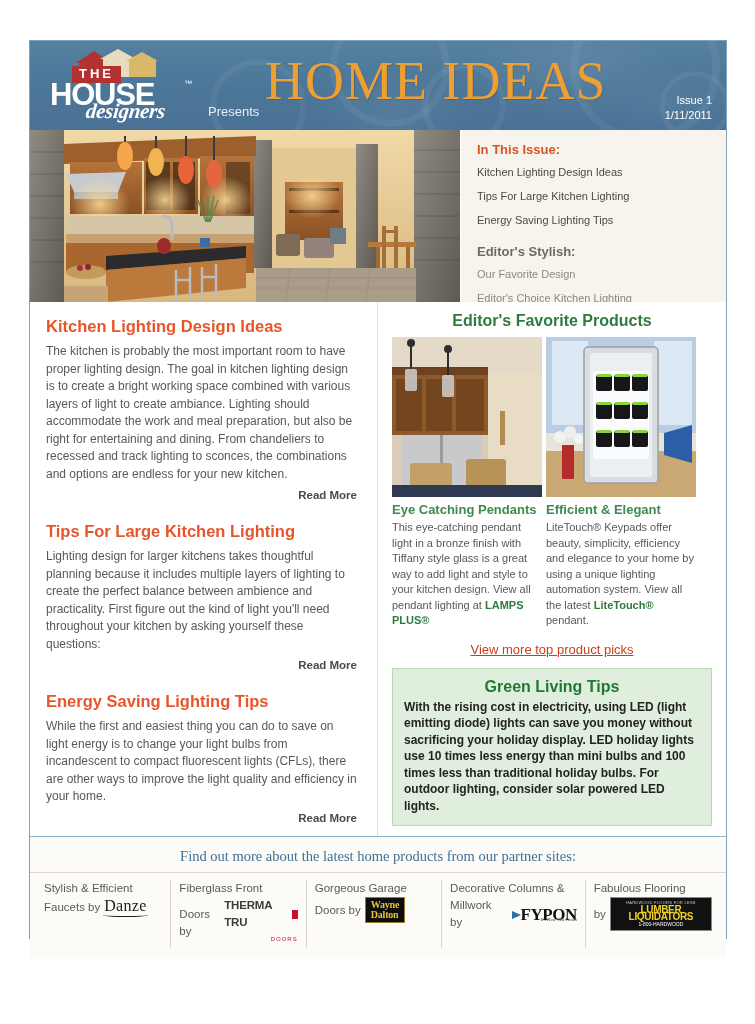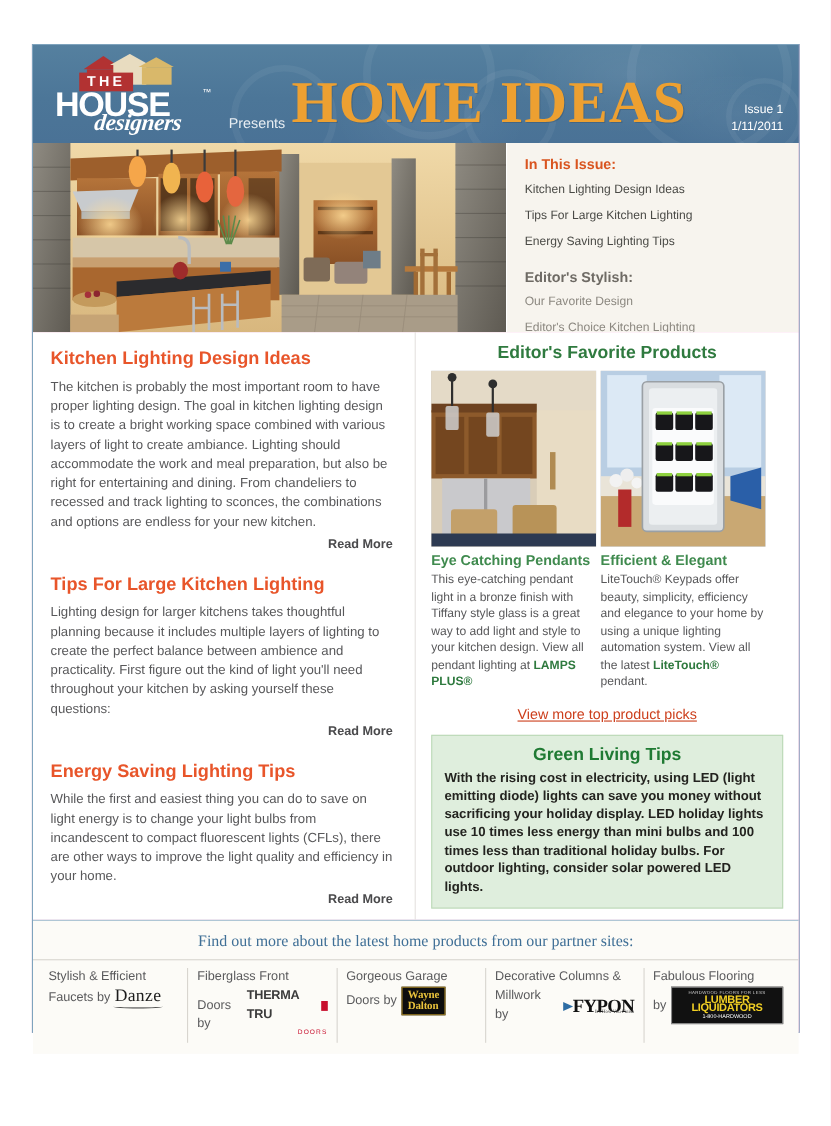--- a/index.html
+++ b/index.html
@@ -14,21 +14,21 @@
     width: 755px; height: 1024px;
     background: #ffffff;
   }
 
   
   .newsletter {
     position: absolute;
     left: 29px; top: 40px;
     width: 698px; height: 899px;
     border: 1px solid #7ea3bd;
-    background: #f9a8d4;
+    background: #0f766e;
   }
 
   
   .masthead {
     position: relative;
     height: 89px;
     background: #4f7a9e;
     background-image:
       radial-gradient(ellipse 180px 90px at 78% 30%, rgba(255,255,255,0.07), rgba(255,255,255,0) 60%),
       radial-gradient(ellipse 140px 70px at 52% 80%, rgba(255,255,255,0.06), rgba(255,255,255,0) 62%),
@@ -76,25 +76,24 @@
     font-family: "Liberation Serif", serif;
     letter-spacing: -0.3px; line-height: 21px;
     transform: skewX(-6deg);
   }
   .presents {
     position: absolute; left: 178px; top: 64px;
     color: #e8eef3; font-size: 13px; line-height: 14px;
   }
   .home-ideas {
     position: absolute; left: 235px; top: 12px;
-    color: #eda031; font-size: 54px; font-weight: bold;
+    color: #eda031; font-size: 54px; font-weight: normal;
     font-family: "Liberation Serif", serif;
     letter-spacing: 1px; line-height: 56px;
     text-shadow: 1px 1px 0 rgba(0,0,0,0.12);
-    margin-top: 12px;
   }
   .issue-box {
     position: absolute; right: 14px; top: 52px;
     text-align: right; color: #ffffff;
     font-size: 11px; line-height: 15px;
   }
 
   
   .hero-row { position: relative; height: 172px; display: flex; }
   .hero-img {

